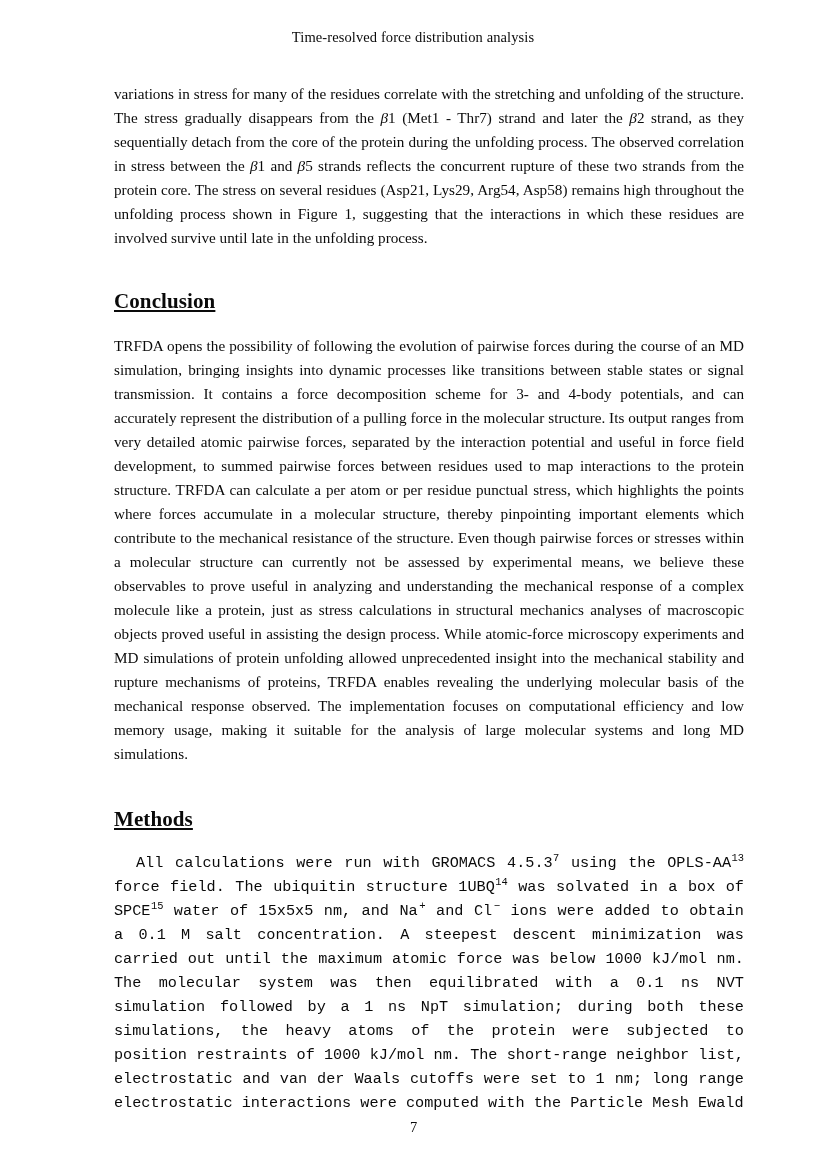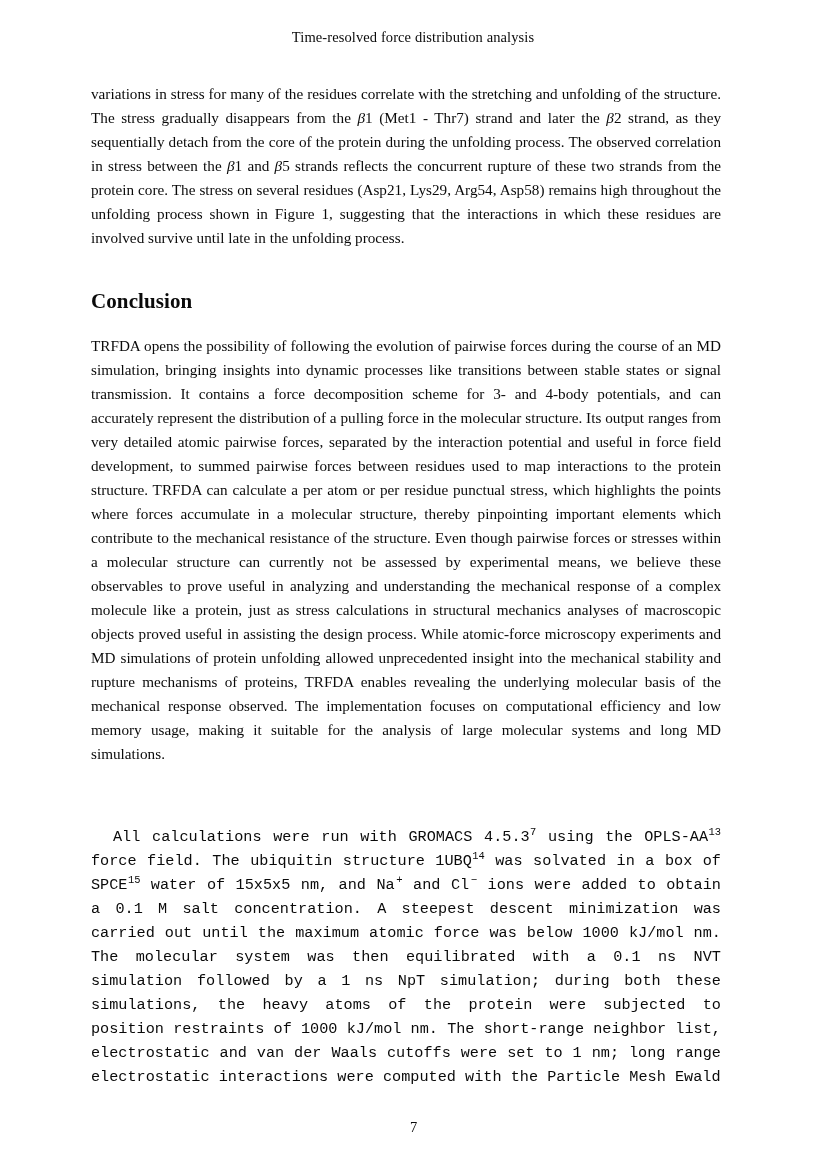--- a/index.html
+++ b/index.html
@@ -23,21 +23,21 @@
     left: 98px;
     width: 630px;
     text-align: center;
     font-size: 14.5px;
     line-height: 18px;
     letter-spacing: 0.1px;
   }
   .body-col {
     position: absolute;
     top: 82px;
-    left: 91px;
+    left: 114px;
     width: 630px;
   }
   p.para {
     margin: 0;
     font-size: 15.2px;
     line-height: 24px;
     text-align: justify;
     text-justify: inter-word;
     hyphens: none;
     letter-spacing: 0.01px;
@@ -45,20 +45,21 @@
   p.para.indent {
     text-indent: 22px;
     font-family: Liberation Mono, monospace;
   }
   h2.section {
     margin: 0;
     font-size: 21px;
     line-height: 26px;
     font-weight: bold;
     letter-spacing: 0.1px;
+    text-decoration: underline;
   }
   .gap-after-para1 { height: 38px; }
   .gap-after-conclusion-head { height: 20px; }
   .gap-after-conclusion-body { height: 40px; }
   .gap-after-methods-head { height: 19px; }
   .beta {
     font-family: "Liberation Serif", "DejaVu Serif", serif;
     font-style: italic;
   }
   sup.cite {
@@ -97,20 +98,21 @@
     <div class="gap-after-para1"></div>
 
     <h2 class="section">Conclusion</h2>
 
     <div class="gap-after-conclusion-head"></div>
 
     <p class="para">TRFDA opens the possibility of following the evolution of pairwise forces during the course of an MD simulation, bringing insights into dynamic processes like transitions between stable states or signal transmission. It contains a force decomposition scheme for 3- and 4-body potentials, and can accurately represent the distribution of a pulling force in the molecular structure. Its output ranges from very detailed atomic pairwise forces, separated by the interaction potential and useful in force field development, to summed pairwise forces between residues used to map interactions to the protein structure. TRFDA can calculate a per atom or per residue punctual stress, which highlights the points where forces accumulate in a molecular structure, thereby pinpointing important elements which contribute to the mechanical resistance of the structure. Even though pairwise forces or stresses within a molecular structure can currently not be assessed by experimental means, we believe these observables to prove useful in analyzing and understanding the mechanical response of a complex molecule like a protein, just as stress calculations in structural mechanics analyses of macroscopic objects proved useful in assisting the design process. While atomic-force microscopy experiments and MD simulations of protein unfolding allowed unprecedented insight into the mechanical stability and rupture mechanisms of proteins, TRFDA enables revealing the underlying molecular basis of the mechanical response observed. The implementation focuses on computational efficiency and low memory usage, making it suitable for the analysis of large molecular systems and long MD simulations.</p>
 
     <div class="gap-after-conclusion-body"></div>
 
+    <h2 class="section">Methods</h2>
 
     <div class="gap-after-methods-head"></div>
 
 
     <p class="para indent"><span>All calculations were run with GROMACS 4.5.3</span><sup class="cite">7</sup><span> using the OPLS-AA</span><sup class="cite">13</sup><span> force field. The ubiquitin structure 1UBQ</span><sup class="cite">14</sup><span> was solvated in a box of SPCE</span><sup class="cite">15</sup><span> water of 15x5x5 nm, and Na</span><sup class="ion">+</sup><span> and Cl</span><sup class="ion">−</sup><span> ions were added to obtain a 0.1 M salt concentration. A steepest descent minimization was carried out until the maximum atomic force was below 1000 kJ/mol nm. The molecular system was then equilibrated with a 0.1 ns NVT simulation followed by a 1 ns NpT simulation; during both these simulations, the heavy atoms of the protein were subjected to position restraints of 1000 kJ/mol nm. The short-range neighbor list, electrostatic and van der Waals cutoffs were set to 1 nm; long range electrostatic interactions were computed with the Particle Mesh Ewald</span></p>
 
   </div>
 
   <div class="folio">7</div>
 

